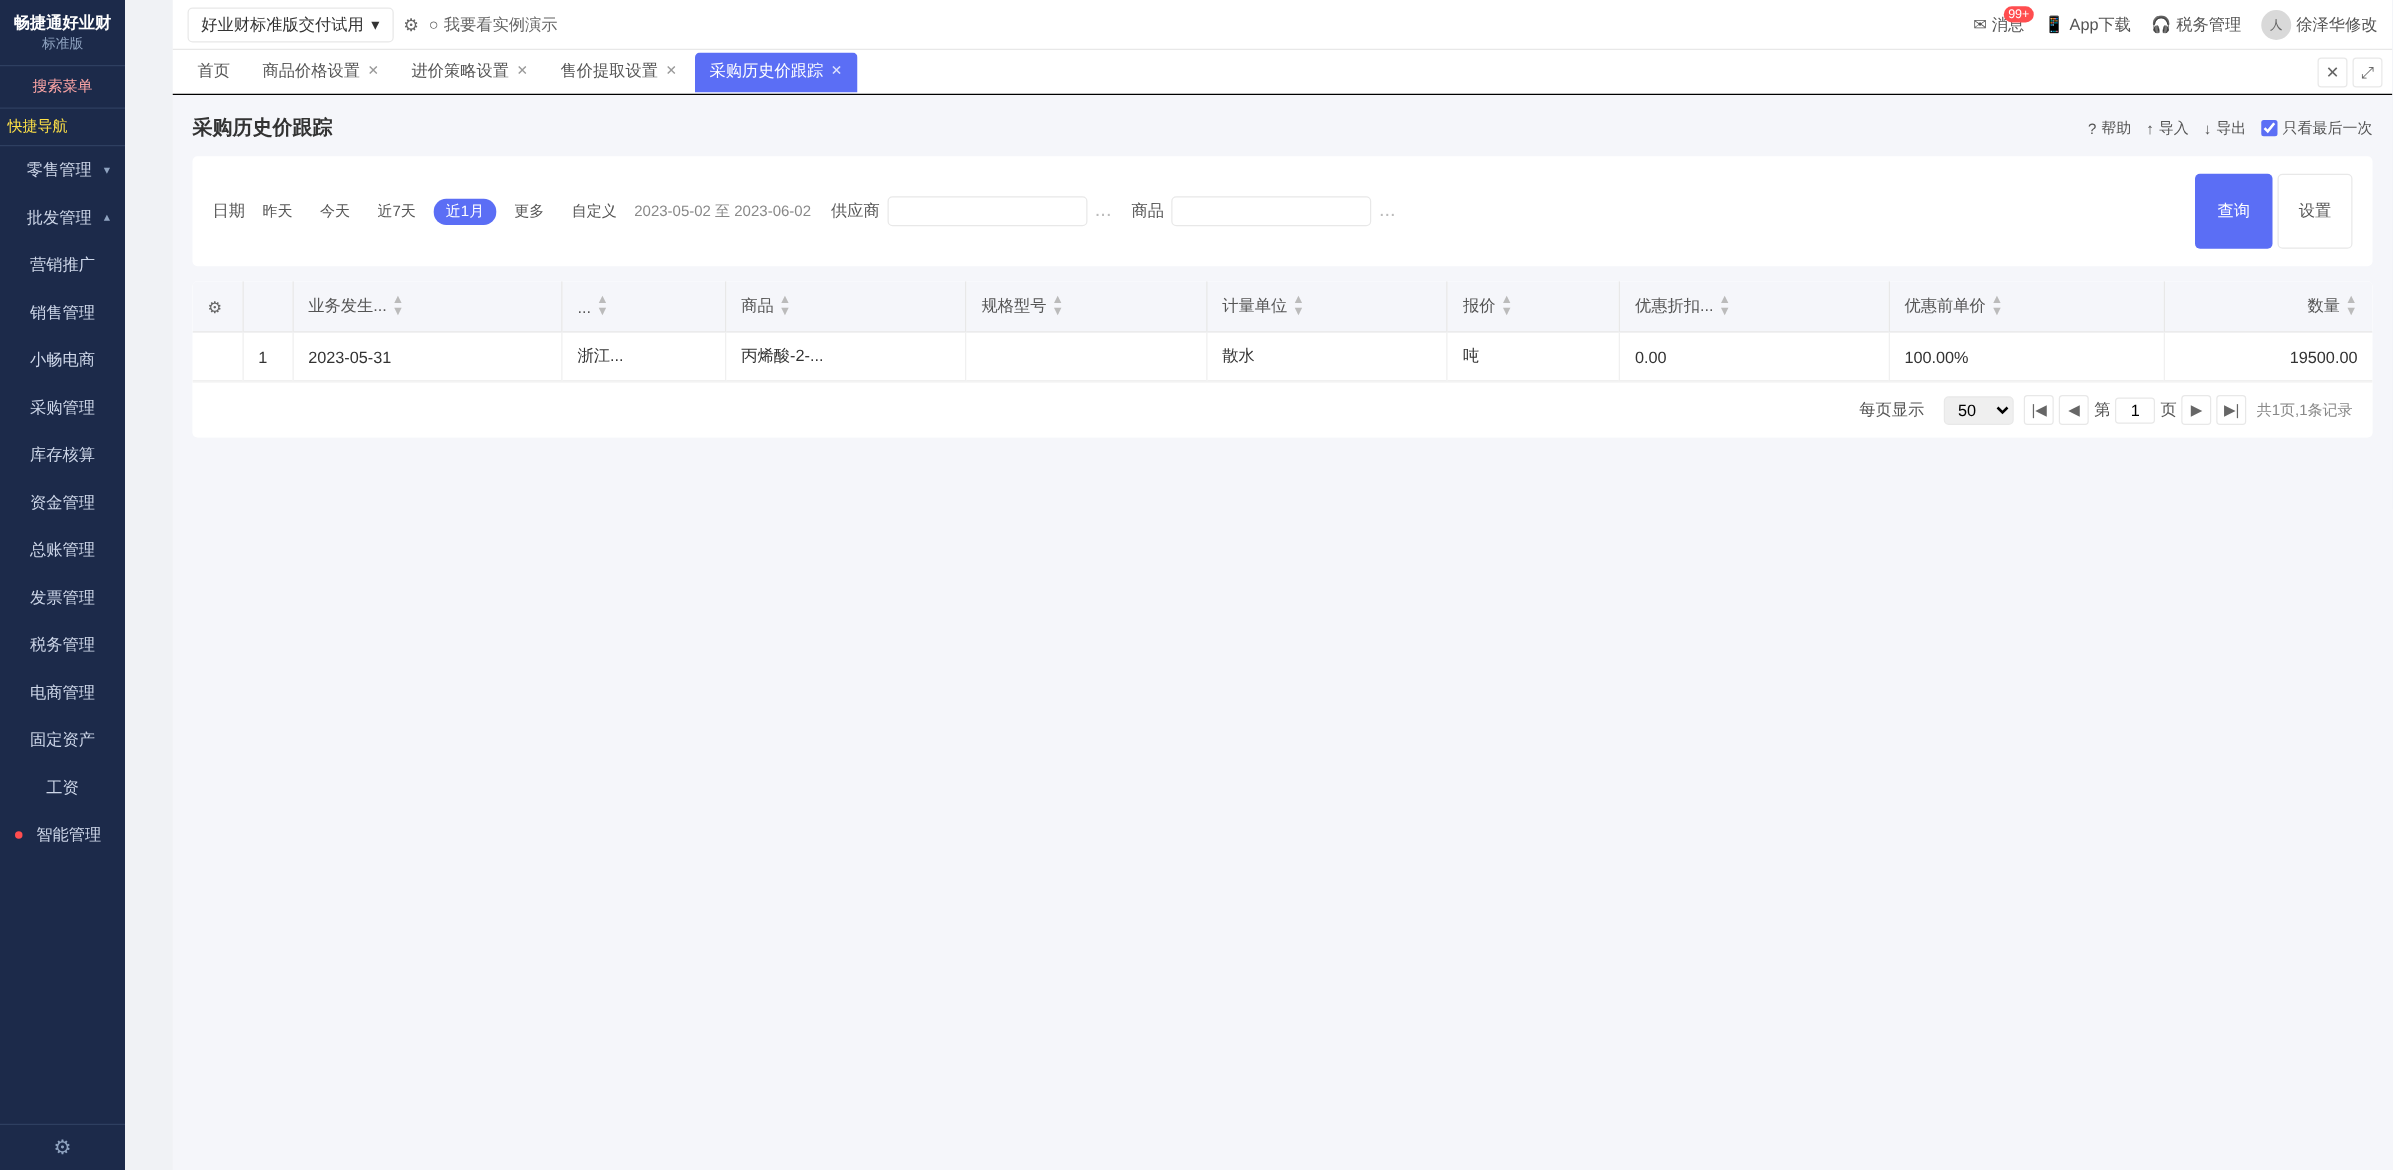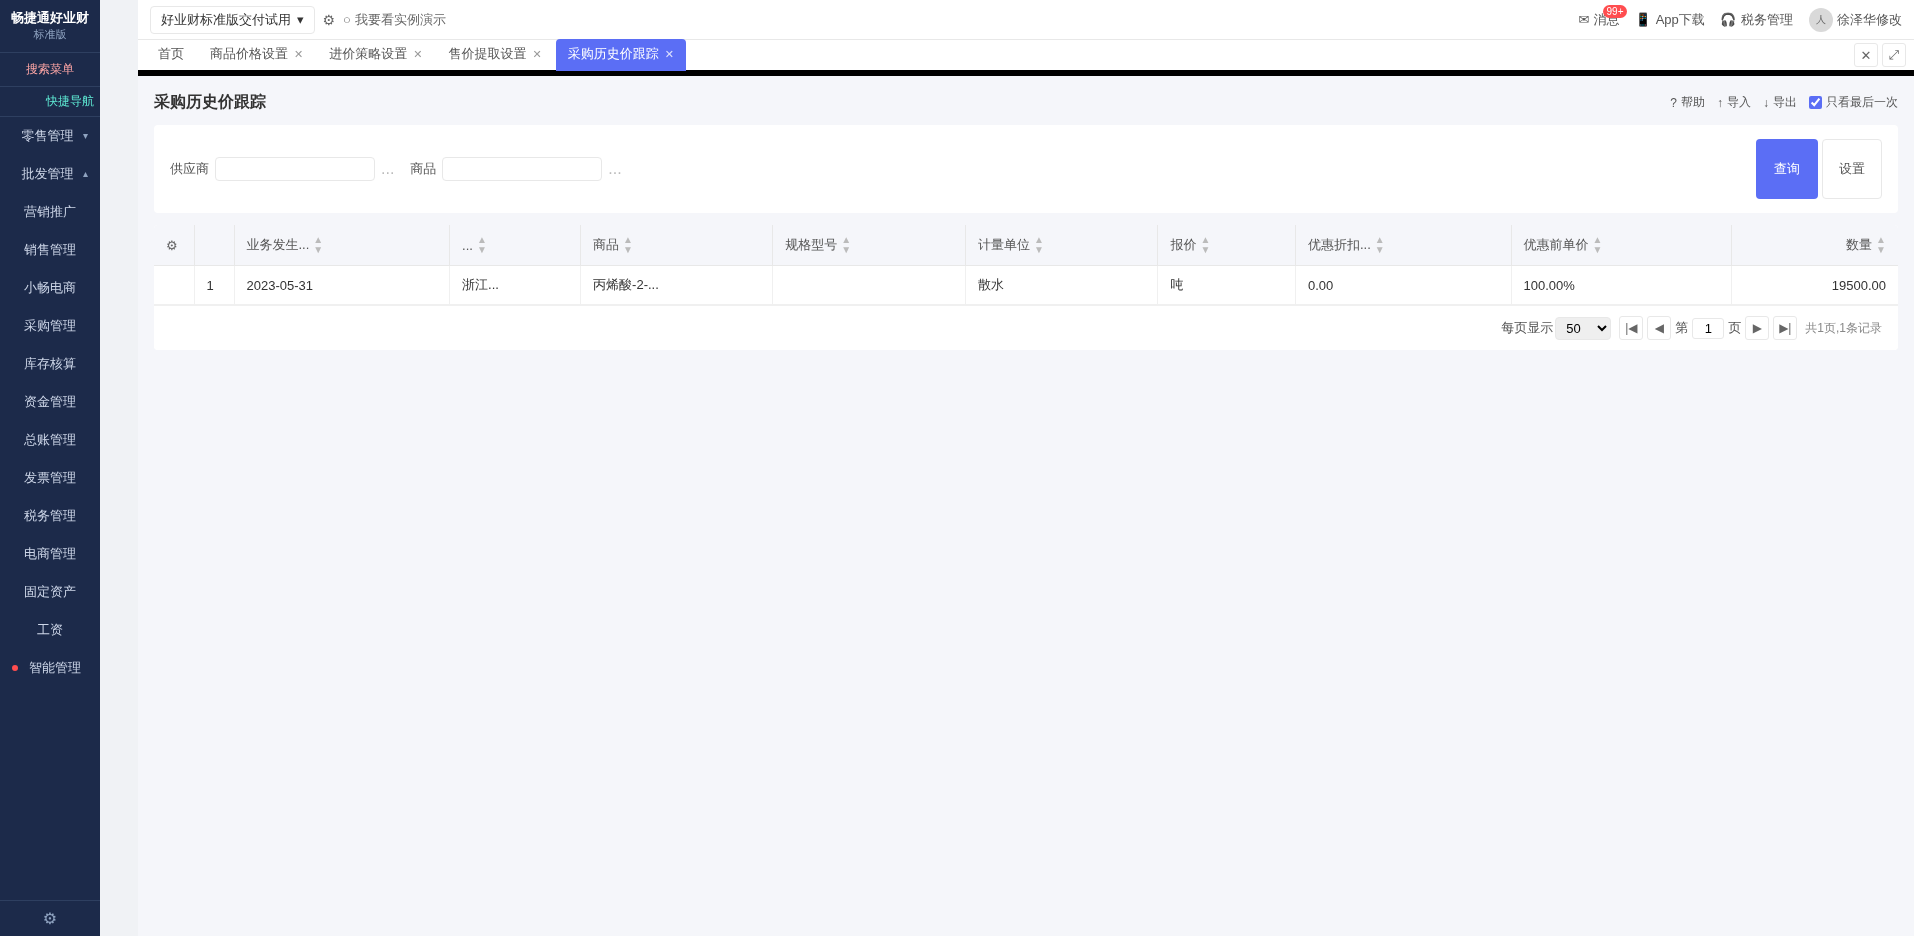--- a/index.html
+++ b/index.html
@@ -4,21 +4,21 @@
   <style>
     * { box-sizing: border-box; margin: 0; padding: 0; }
     body { font-family: 'Microsoft YaHei', Arial, sans-serif; font-size: 13px; color: #333; background: #f0f2f5; display: flex; height: 100vh; overflow: hidden; }
 
     
     .sidebar { width: 100px; background: #1c2a4a; color: #cdd6e8; display: flex; flex-direction: column; flex-shrink: 0; overflow-y: auto; }
     .sidebar-logo { padding: 10px 8px; border-bottom: 1px solid #2e3f60; text-align: center; }
     .sidebar-logo .logo-title { font-size: 13px; color: #fff; font-weight: bold; line-height: 1.3; }
     .sidebar-logo .logo-sub { font-size: 11px; color: #8fa3c0; }
     .sidebar-search { padding: 8px; border-bottom: 1px solid #2e3f60; text-align: center; font-size: 12px; color: #fca5a5; cursor: pointer; }
-    .sidebar-nav { padding: 6px; border-bottom: 1px solid #2e3f60; text-align: right; font-size: 12px; color: #5eead4; cursor: pointer; }
+    .sidebar-nav { padding: 6px; border-bottom: 1px solid #2e3f60; text-align: left; font-size: 12px; color: #fde047; cursor: pointer; }
     .sidebar-item { display: flex; align-items: center; justify-content: space-between; padding: 10px 12px; font-size: 13px; color: #cdd6e8; cursor: pointer; }
     .sidebar-item .item-label { flex: 1; text-align: center; }
     .sidebar-item .arrow { font-size: 10px; color: #8fa3c0; }
     .sidebar-bottom { margin-top: auto; padding: 8px; text-align: center; border-top: 1px solid #2e3f60; }
     .sidebar-bottom .gear-icon { color: #8fa3c0; font-size: 16px; cursor: pointer; }
     .dot-indicator { width: 6px; height: 6px; border-radius: 50%; background: #ff4d4f; display: inline-block; margin-right: 4px; }
 
     
     .main { flex: 1; display: flex; flex-direction: column; overflow: hidden; margin-left: 38px; }
 
@@ -28,21 +28,21 @@
     .product-selector { display: flex; align-items: center; gap: 6px; font-size: 13px; color: #333; cursor: pointer; border: 1px solid #e8e8e8; padding: 4px 10px; border-radius: 4px; }
     .settings-icon { color: #666; cursor: pointer; font-size: 14px; }
     .demo-link { display: flex; align-items: center; gap: 4px; color: #666; font-size: 13px; cursor: pointer; }
     .topbar-right { display: flex; align-items: center; gap: 16px; }
     .topbar-right-item { display: flex; align-items: center; gap: 4px; font-size: 13px; color: #555; cursor: pointer; position: relative; }
     .badge { background: #ff4d4f; color: #fff; font-size: 10px; border-radius: 10px; padding: 1px 4px; position: absolute; top: -6px; right: -8px; }
     .user-info { display: flex; align-items: center; gap: 4px; font-size: 13px; color: #555; cursor: pointer; }
     .avatar { width: 24px; height: 24px; border-radius: 50%; background: #d9d9d9; display: flex; align-items: center; justify-content: center; font-size: 10px; color: #666; }
 
     
-    .tabs-bar { height: 36px; background: #fff; border-bottom: 6px solid #000000; display: flex; align-items: center; padding: 0 8px; flex-shrink: 0; gap: 2px; }
+    .tabs-bar { height: 36px; background: #fff; border-bottom: 1px solid #000000; display: flex; align-items: center; padding: 0 8px; flex-shrink: 0; gap: 2px; }
     .tab { display: flex; align-items: center; gap: 4px; padding: 6px 12px; font-size: 13px; color: #555; cursor: pointer; border-bottom: 2px solid transparent; white-space: nowrap; }
     .tab.active { color: #fff; background: #5b6ef5; border-radius: 4px 4px 0 0; }
     .tab-close { font-size: 11px; color: #999; margin-left: 2px; }
     .tab.active .tab-close { color: rgba(255,255,255,0.8); }
     .tabs-side-btns { margin-left: auto; display: flex; gap: 4px; }
     .tabs-side-btn { width: 24px; height: 24px; display: flex; align-items: center; justify-content: center; cursor: pointer; color: #666; border: 1px solid #e8e8e8; border-radius: 3px; font-size: 13px; }
 
     
     .content { flex: 1; overflow: auto; padding: 16px; background: #f5f6fa; }
     .page-header { display: flex; align-items: center; justify-content: space-between; margin-bottom: 12px; }
@@ -73,21 +73,21 @@
     thead th:last-child { border-right: none; }
     tbody tr { border-bottom: 1px solid #f0f0f0; }
     tbody td { padding: 10px 12px; color: #333; white-space: nowrap; border-right: 1px solid #f0f0f0; }
     tbody td:last-child { border-right: none; }
     .th-sortable { display: flex; align-items: center; gap: 4px; }
     .sort-icon { font-size: 10px; color: #bbb; display: flex; flex-direction: column; line-height: 1; }
     .gear-th { color: #666; cursor: pointer; }
 
     
     .pagination { background: #fff; padding: 10px 16px; display: flex; align-items: center; justify-content: flex-end; gap: 8px; border-top: 1px solid #f0f0f0; font-size: 13px; color: #555; }
-    .per-page { display: flex; align-items: center; gap: 2px; }
+    .per-page { display: flex; align-items: center; gap: 16px; }
     .per-page select { border: 1px solid #e8e8e8; border-radius: 4px; padding: 2px 6px; font-size: 13px; }
     .page-nav { display: flex; align-items: center; gap: 4px; }
     .page-nav-btn { width: 24px; height: 24px; display: flex; align-items: center; justify-content: center; border: 1px solid #e8e8e8; border-radius: 3px; cursor: pointer; color: #666; font-size: 12px; }
     .page-input { border: 1px solid #e8e8e8; border-radius: 3px; width: 32px; text-align: center; padding: 2px; font-size: 13px; }
     .page-total { color: #888; font-size: 12px; }
   </style>
 </head>
 <body>
 
 <div class="sidebar">
@@ -234,20 +234,30 @@
         </div>
         <div class="checkbox-wrapper">
           <input type="checkbox" checked="" style="">
           <span>只看最后一次</span>
         </div>
       </div>
     </div>
 
     <div class="filter-area">
       <div class="filter-row">
+        <div class="filter-item">
+          <span class="filter-label">日期</span>
+          <button class="date-btn">昨天</button>
+          <button class="date-btn">今天</button>
+          <button class="date-btn">近7天</button>
+          <button class="date-btn active">近1月</button>
+          <button class="date-btn">更多</button>
+          <button class="date-btn">自定义</button>
+          <span class="date-range">2023-05-02 至 2023-06-02</span>
+        </div>
         <div class="filter-item">
           <span class="filter-label">供应商</span>
           <input class="filter-input" type="text" style="">
           <span class="filter-dots">...</span>
         </div>
         <div class="filter-item">
           <span class="filter-label">商品</span>
           <input class="filter-input" type="text" style="">
           <span class="filter-dots">...</span>
         </div>

